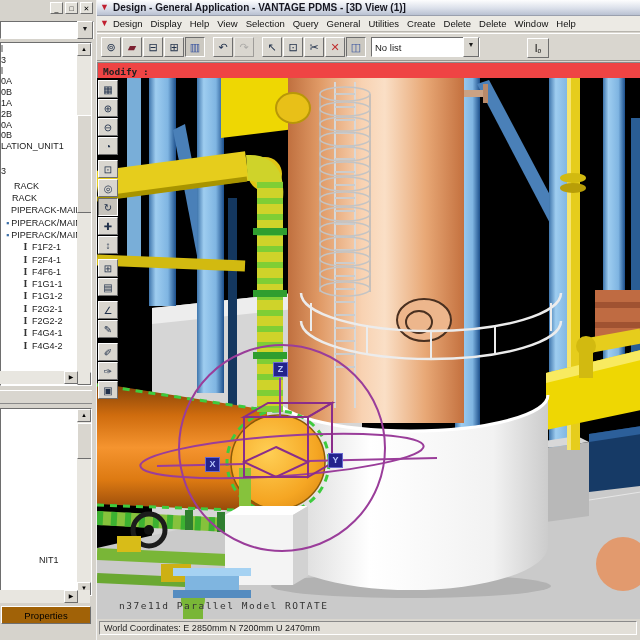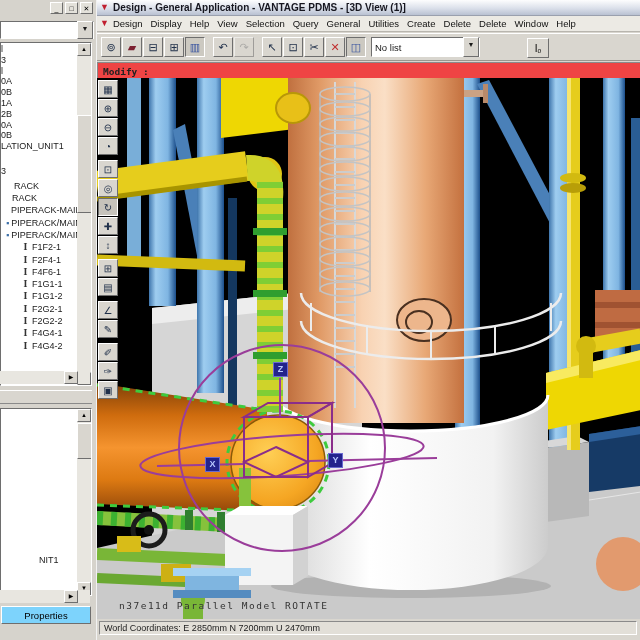--- a/index.html
+++ b/index.html
@@ -36,21 +36,21 @@
      border-color:#fff #6e6e6e #6e6e6e #fff;background:#d9d6cf;}
   .hscroll{position:absolute;left:0;height:13px;background:#e8e6e0;width:90px;}
   #hscroll1{top:371px;} #hscroll2{top:590px;}
   .hscroll .sbtn{position:absolute;top:0;width:14px;height:13px;font-size:6px;line-height:11px;text-align:center;
      border:1px solid;border-color:#fff #6e6e6e #6e6e6e #fff;background:#d9d6cf;}
   .hscroll .right{right:12px;}
   #panel2-header{position:absolute;left:0;top:390px;width:92px;height:12px;
      border-top:1px solid #fff;border-bottom:1px solid #8a8a8a;background:#d9d6cf;}
   #tree2-frag{position:absolute;left:38px;top:146px;font-size:9px;}
   #properties-btn{position:absolute;left:1px;top:606px;width:90px;height:18px;font-size:9.5px;
-     border:1px solid;border-color:#fff #6e6e6e #6e6e6e #fff;background:#7dd3fc;}
+     border:1px solid;border-color:#fff #6e6e6e #6e6e6e #fff;background:#a16207;}
   
   #main-window{position:absolute;left:96px;top:0;width:544px;height:640px;background:#d9d6cf;
      border-left:1px solid #f2f2f2;}
   #title-bar{position:absolute;left:0;top:0;width:544px;height:16px;display:flex;align-items:center;gap:4px;
      padding-left:3px;box-sizing:border-box;
      background:linear-gradient(180deg,#fdfdfe,#dbe0ea 55%,#b9c1d2);border-bottom:1px solid #9aa0ae;}
   .logo{color:#c01f2f;font-size:9px;line-height:9px;}
   #title-text{font-weight:bold;font-size:10px;color:#16161f;white-space:nowrap;}
   #menu-bar{position:absolute;left:0;top:16px;width:544px;height:16px;display:flex;align-items:center;
      background:#eceae4;border-bottom:1px solid #b8b5ae;padding-left:3px;box-sizing:border-box;}

